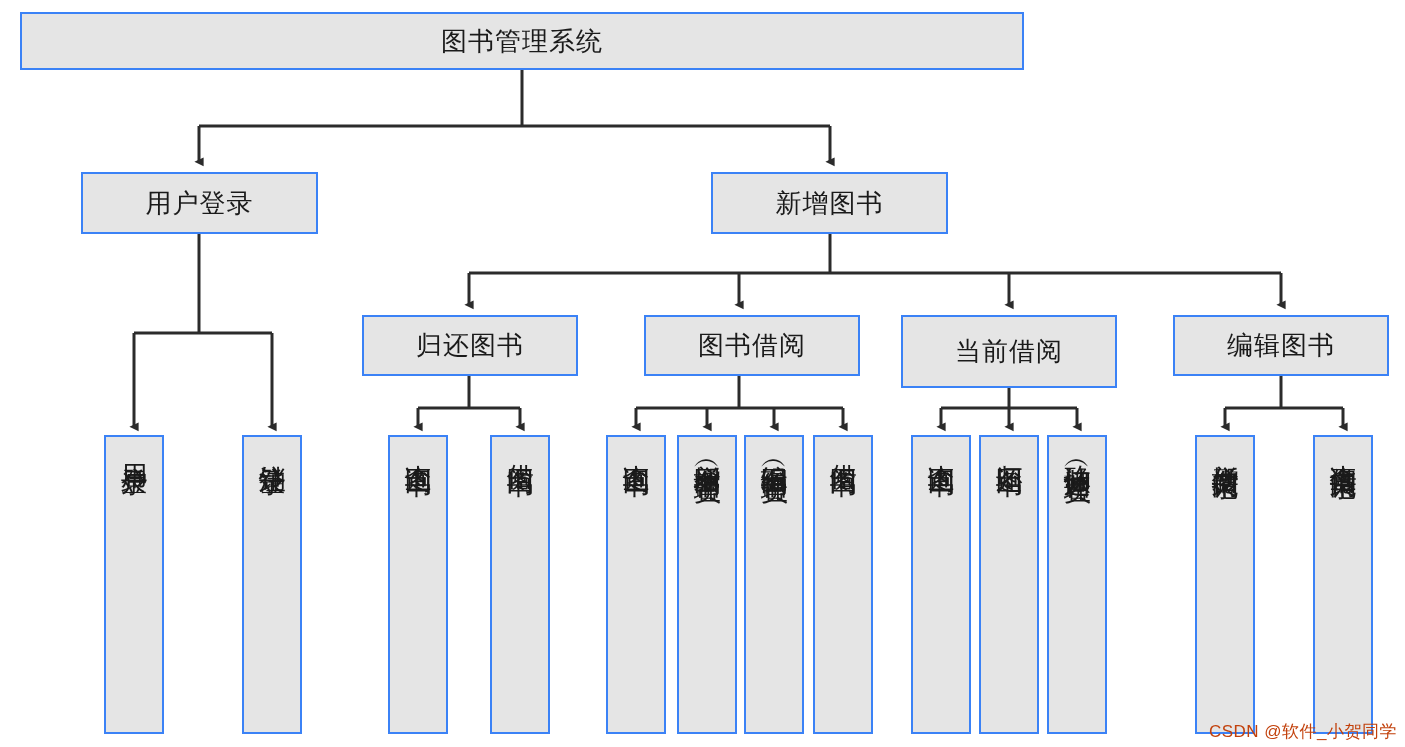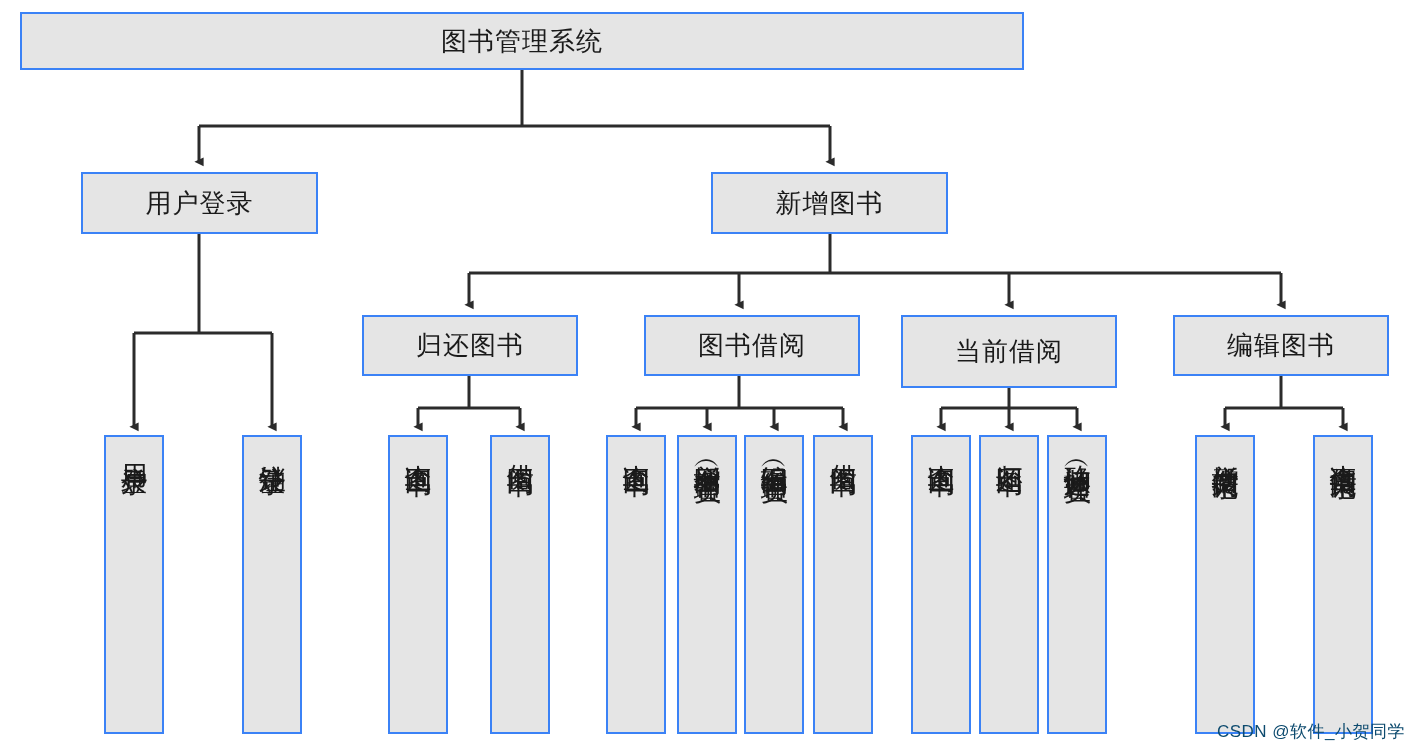--- a/index.html
+++ b/index.html
@@ -47,24 +47,24 @@
     writing-mode: vertical-rl;
     text-orientation: upright;
     font-size: 27px;
     line-height: 1.06;
     letter-spacing: 2px;
     white-space: nowrap;
     text-align: left;
   }
   .watermark {
     position: absolute;
-    right: 0;
+    right: 8px;
     bottom: 4px;
     font-size: 17px;
-    color: #0c4a6e;
+    color: #c2410c;
     white-space: nowrap;
     letter-spacing: 0.5px;
   }
 </style>
 </head>
 <body>
 
 <div id="canvas">
 
   <svg id="wires" viewBox="0 0 1405 747" xmlns="http://www.w3.org/2000/svg">

